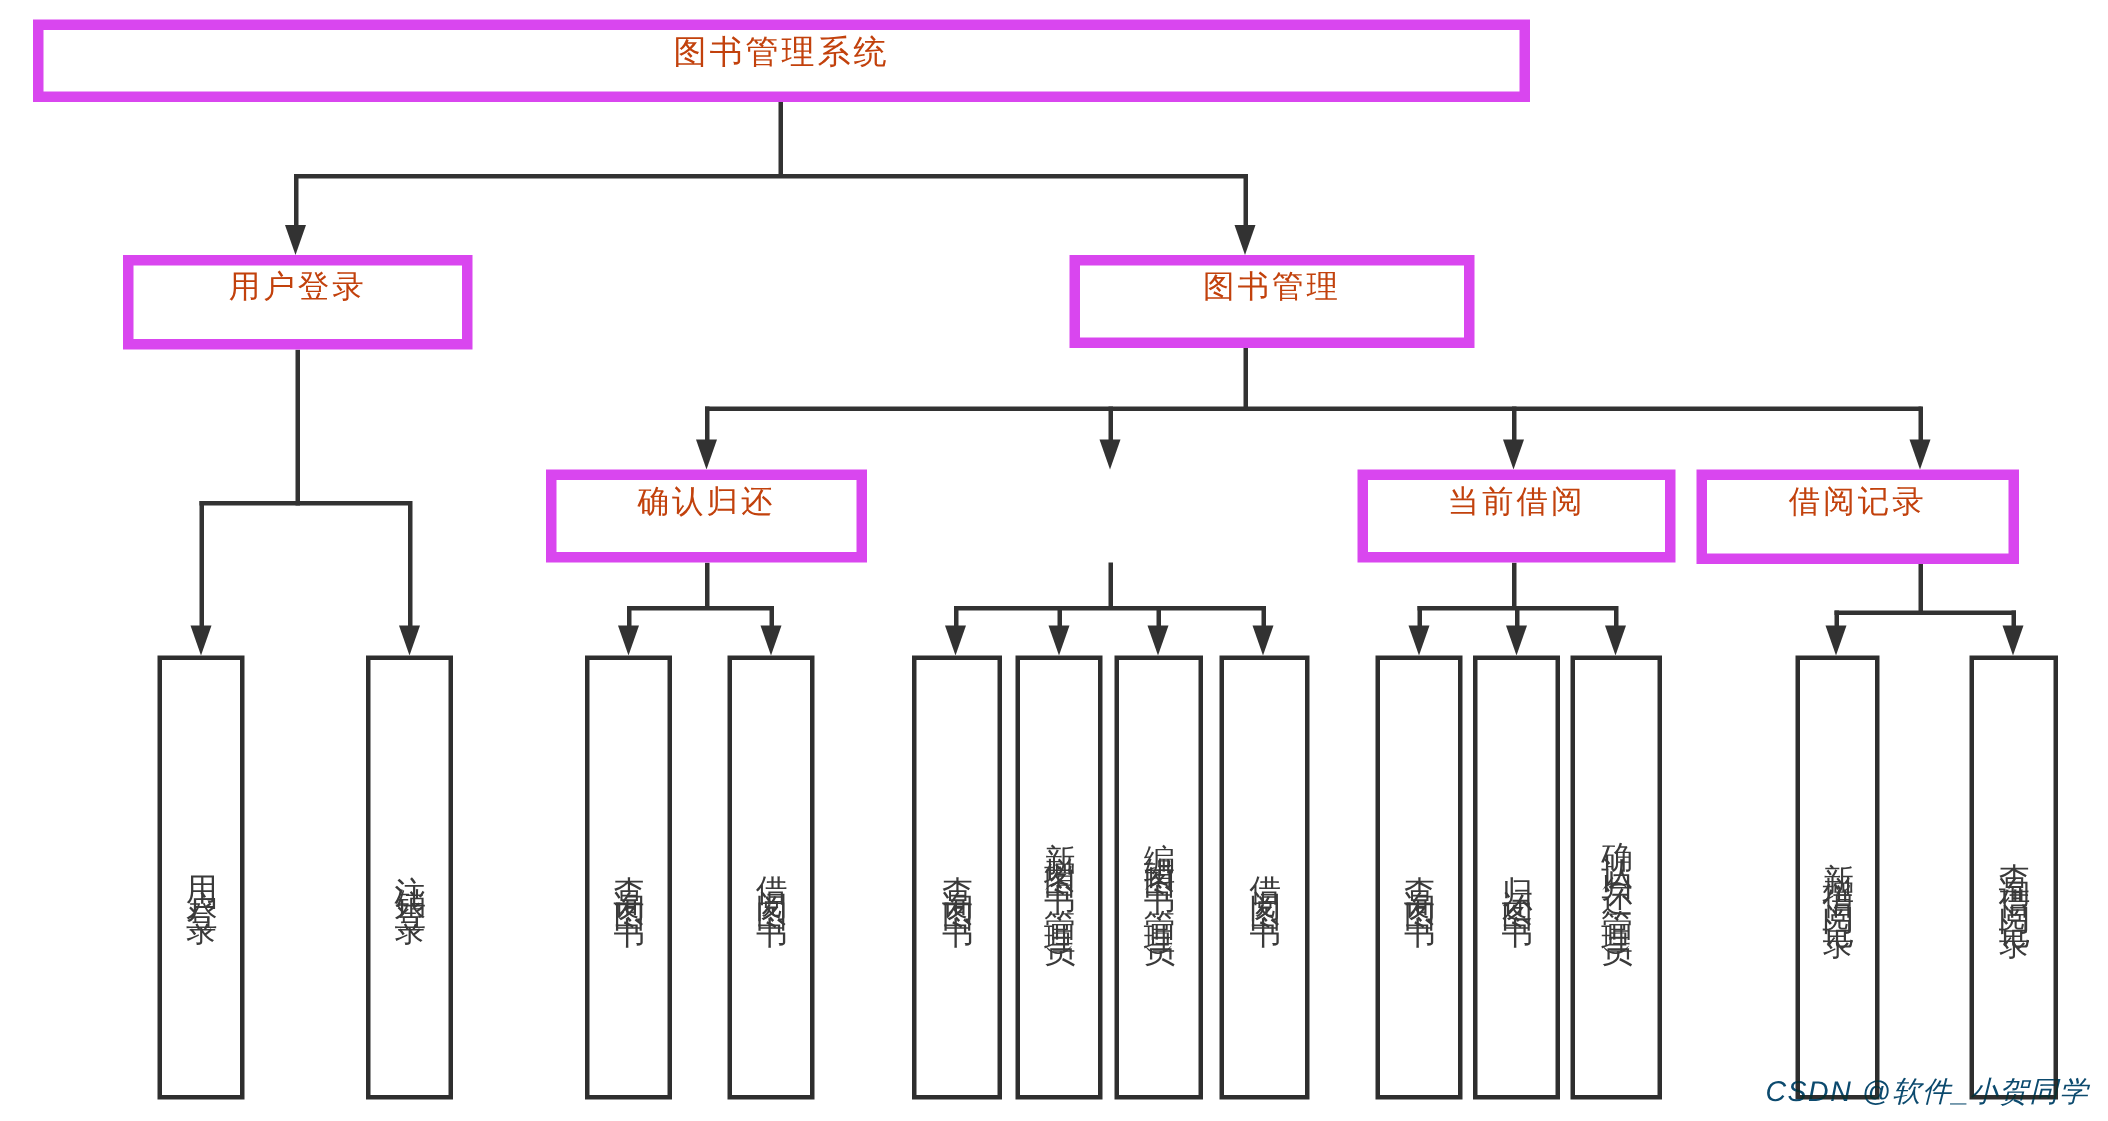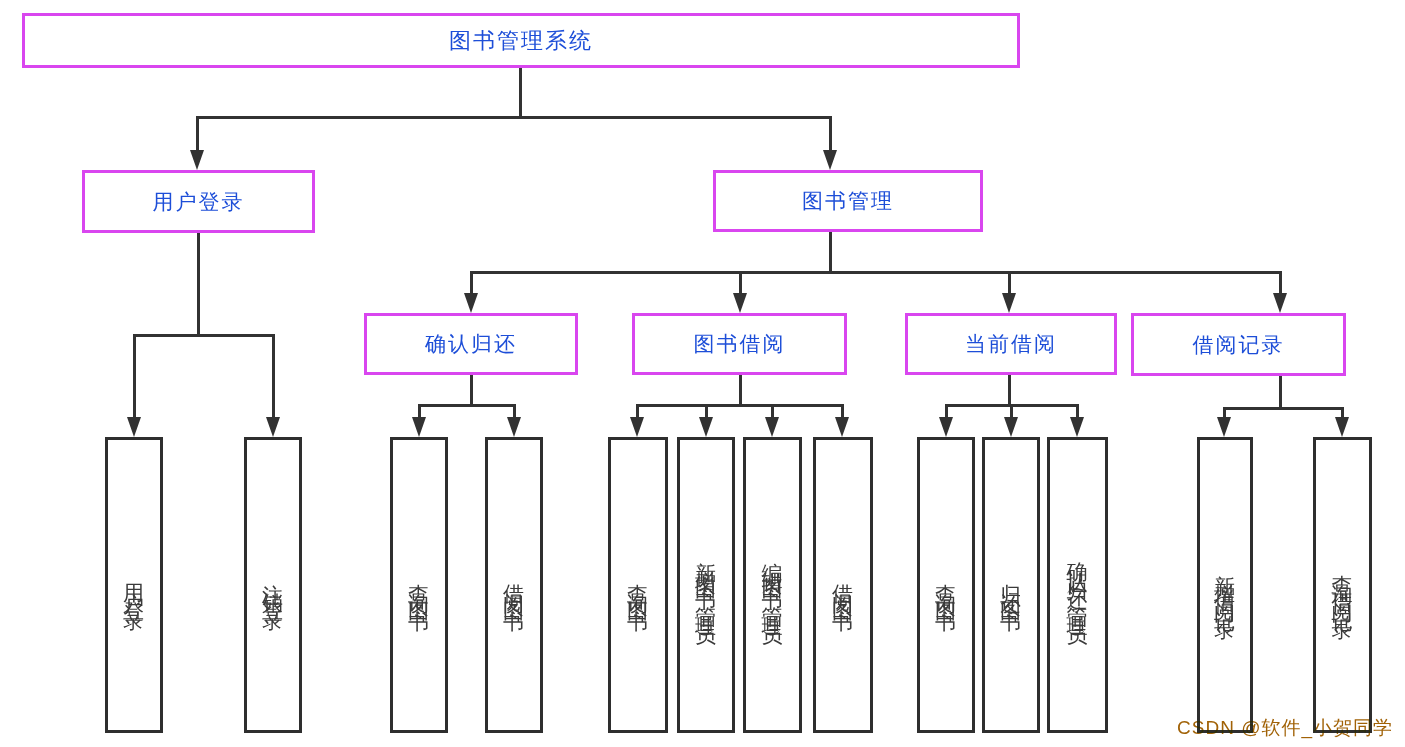--- a/index.html
+++ b/index.html
@@ -2,67 +2,65 @@
 <html><head>
 <meta charset="utf-8">
 <style>
   html,body{margin:0;padding:0;background:#ffffff;}
   #stage{
     position:relative;width:1405px;height:747px;background:#ffffff;
     font-family:"Liberation Sans","DejaVu Sans",sans-serif;overflow:hidden;
     color:#3a3a3a;
   }
   .box{
-    position:absolute;box-sizing:border-box;border:3px solid #d946ef;background:#ffffff;
-    display:flex;align-items:center;justify-content:center;
-    font-size:21px;letter-spacing:2px;color:#1d4ed8;z-index:2;
+    position:absolute;box-sizing:border-box;border:7px solid #d946ef;background:#ffffff;
+    display:flex;align-items:flex-start;justify-content:center;
+    font-size:21px;letter-spacing:2px;color:#c2410c;z-index:2;
   }
   .leaf{
     position:absolute;box-sizing:border-box;border:3px solid #2e2e2e;background:#ffffff;
     top:437px;height:296px;width:58px;
     display:flex;align-items:center;justify-content:center;z-index:2;
   }
   .leaf>span{
     writing-mode:vertical-rl;text-orientation:mixed;
     font-size:21px;line-height:1;letter-spacing:9px;color:#3a3a3a;
     white-space:nowrap;
   }
   .ln{position:absolute;background:#323232;z-index:1;}
   .ar{
     position:absolute;width:0;height:0;z-index:1;
     border-left:7px solid transparent;border-right:7px solid transparent;
     border-top:20px solid #323232;
   }
   #watermark{
     position:absolute;right:12px;top:715px;z-index:10;
-    font-size:19px;letter-spacing:1px;color:#a16207;
+    font-size:19px;letter-spacing:1px;color:#0c4a6e;
     mix-blend-mode:darken;
+    font-style:italic;
   }
 </style>
 </head>
 <body>
 
 <div id="stage">
 
   <div class="box" style="left:22px;top:13px;width:998px;height:55px;font-size:22px;">
     <span>图书管理系统</span>
   </div>
 
   <div class="box" style="left:82px;top:170px;width:233px;height:63px;">
     <span>用户登录</span>
   </div>
   <div class="box" style="left:713px;top:170px;width:270px;height:62px;">
     <span>图书管理</span>
   </div>
 
   <div class="box" style="left:364px;top:313px;width:214px;height:62px;">
     <span>确认归还</span>
-  </div>
-  <div class="box" style="left:632px;top:313px;width:215px;height:62px;">
-    <span>图书借阅</span>
   </div>
   <div class="box" style="left:905px;top:313px;width:212px;height:62px;">
     <span>当前借阅</span>
   </div>
   <div class="box" style="left:1131px;top:313px;width:215px;height:63px;">
     <span>借阅记录</span>
   </div>
 
   <div class="leaf" style="left:105px;">
     <span>用户登录</span>

